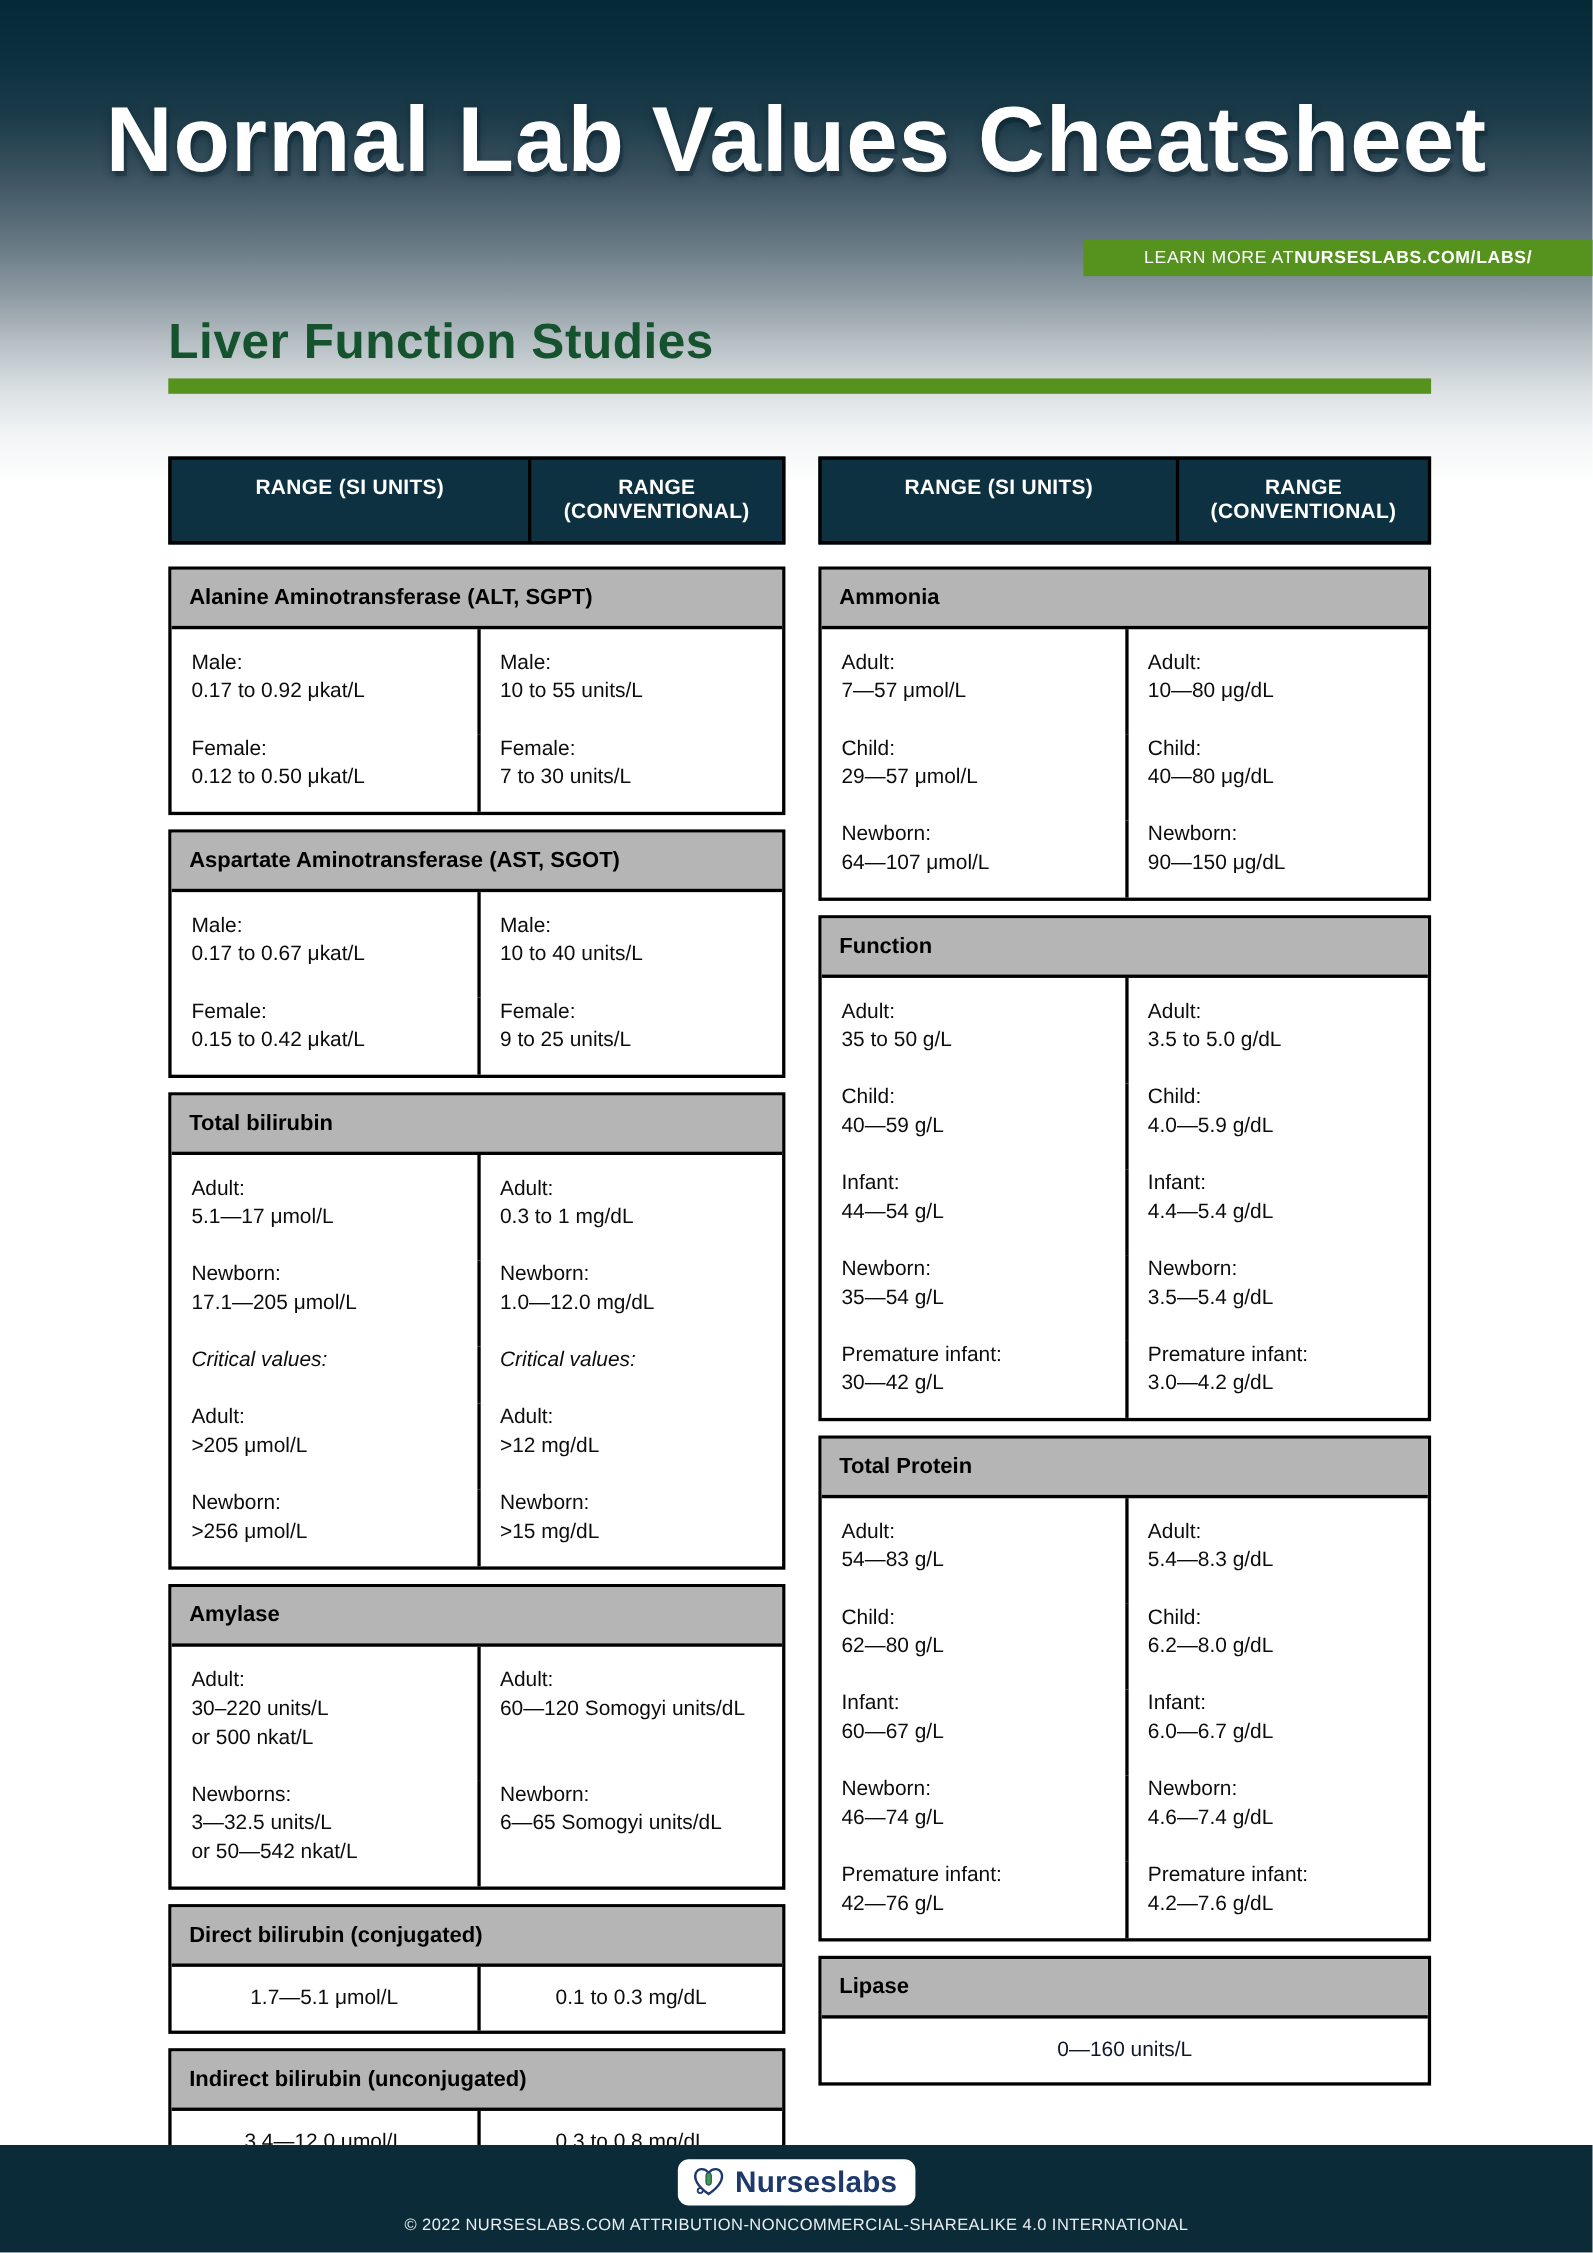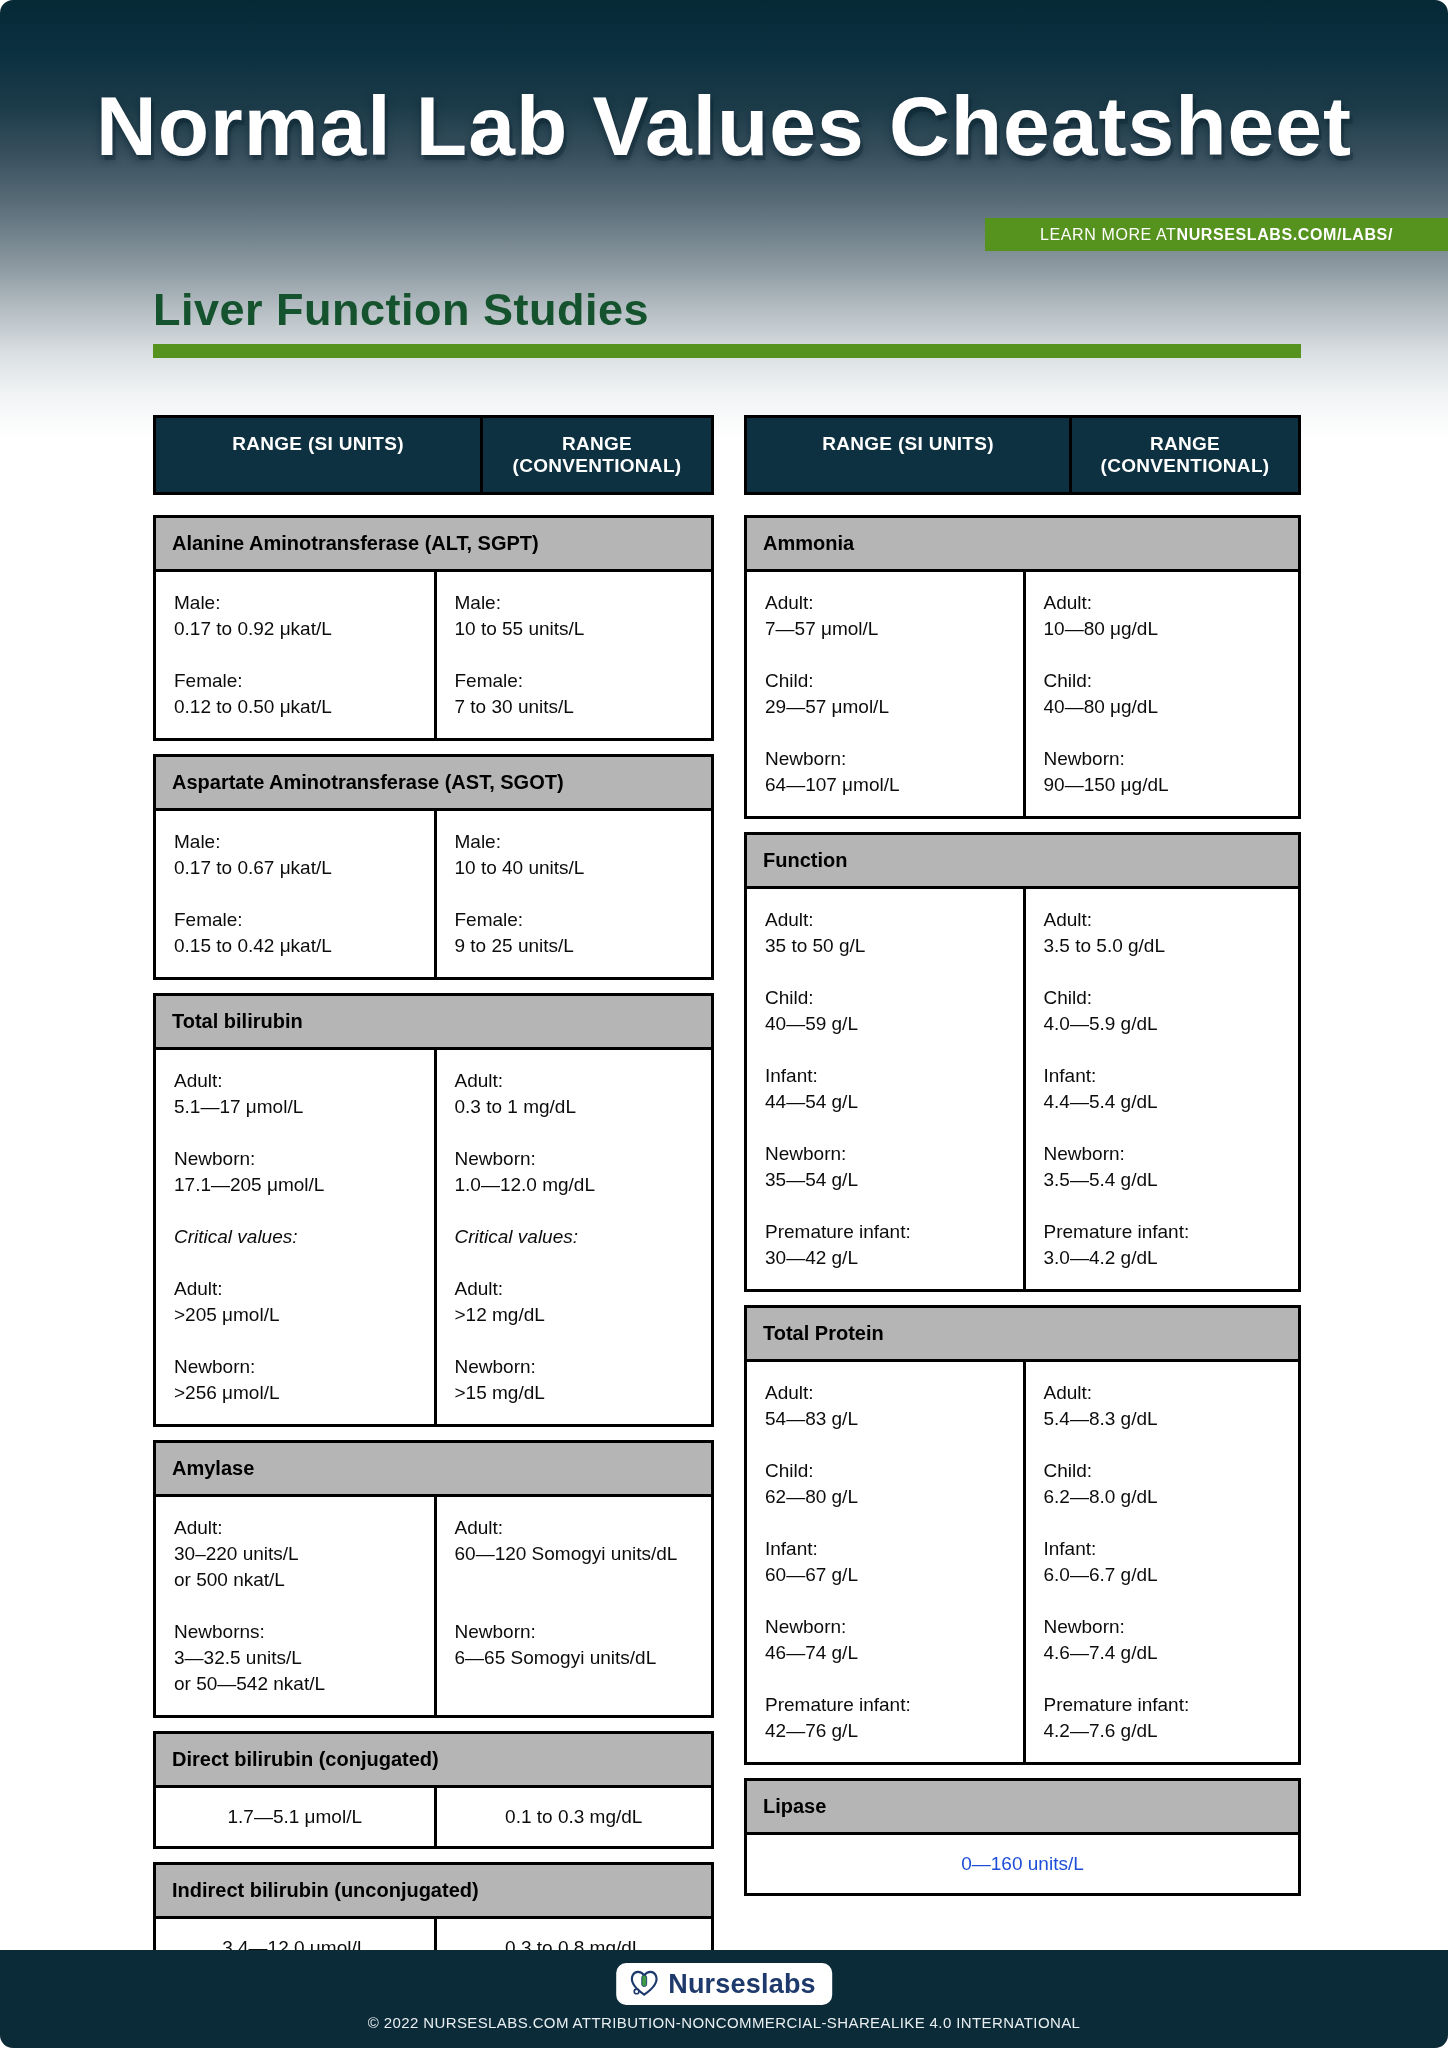--- a/index.html
+++ b/index.html
@@ -1,20 +1,20 @@
 <!DOCTYPE html>
 <html><head>
 <meta charset="utf-8">
 <style>
   * { margin:0; padding:0; box-sizing:border-box; }
   html,body { background:#ffffff; }
   body { font-family:"Liberation Sans","DejaVu Sans",sans-serif; }
 
   .page { position:relative; width:1448px; height:2048px; margin:0 auto;
-          background:#ffffff; overflow:hidden;border-radius:13px; }
+          background:#ffffff; overflow:hidden; }
 
   
   .hero { position:absolute; left:0; top:0; width:1448px; height:440px;
     background:linear-gradient(180deg,
       #062936 0%, #0b3040 12%, #1c3b49 24%, #3b5260 36%,
       #5f727d 48%, #8a979f 60%, #b7c0c5 71%, #dce1e4 81%,
       #f2f4f5 90%, #ffffff 100%); }
   .hero-title { position:absolute; left:0; top:78px; width:100%;
     text-align:center; color:#ffffff; font-size:84px; font-weight:bold;
     letter-spacing:1px;
@@ -49,21 +49,21 @@
   .body-rows, .body-centered { display:grid; grid-template-columns:1fr 1fr; }
   .cell { padding:0 18px 26px 18px; font-size:19px; line-height:26px; color:#0c0c0c; }
   .cell.conv { border-left:3px solid #000; }
   .cell.row-first { padding-top:18px; }
   .cell.row-last  { padding-bottom:18px; }
   .entry-value { white-space:pre-line; }
   .critical-note { font-style:italic; }
 
   .cell.center { padding:16px 10px; text-align:center; }
   .body-full { padding:16px 10px; text-align:center; font-size:19px;
-    line-height:26px; color:#1d4ed8; }
+    line-height:26px; color:#0f172a; }
 
   
   .footer { position:absolute; left:0; top:1950px; width:1448px; height:98px;
     background:#0c2b38;padding-left:12px; }
   .logo-pill { position:absolute; left:50%; transform:translateX(-50%); top:13px;
     height:42px; background:#ffffff; border-radius:10px; display:flex;
     align-items:center; gap:6px; padding:0 16px 0 10px; }
   .logo-text { color:#1e3a6d; font-size:27px; font-weight:bold; letter-spacing:.2px; }
   .copyright { position:absolute; left:0; top:64px; width:100%; text-align:center;
     color:#e9eff1; font-size:15px; letter-spacing:.4px; }

